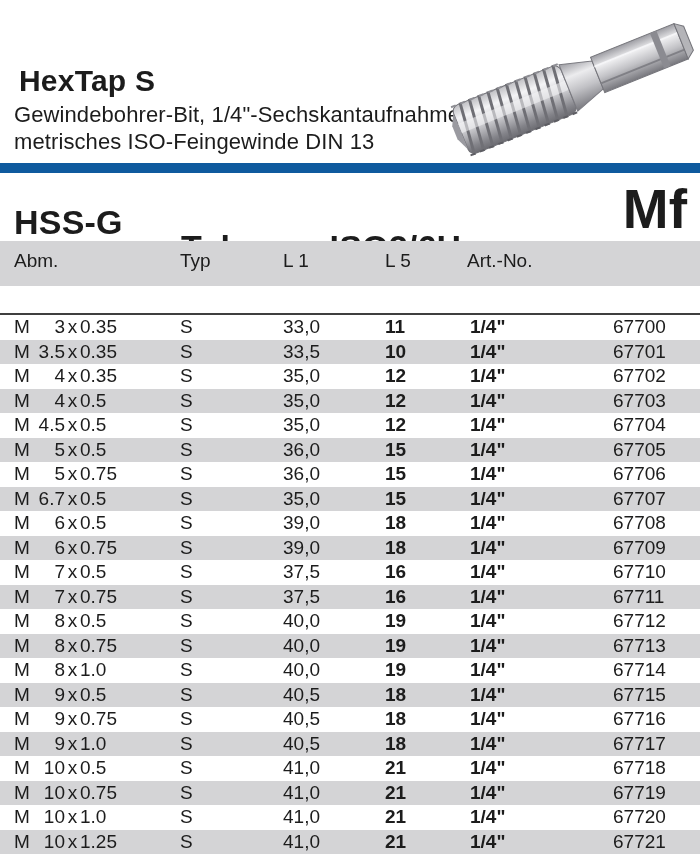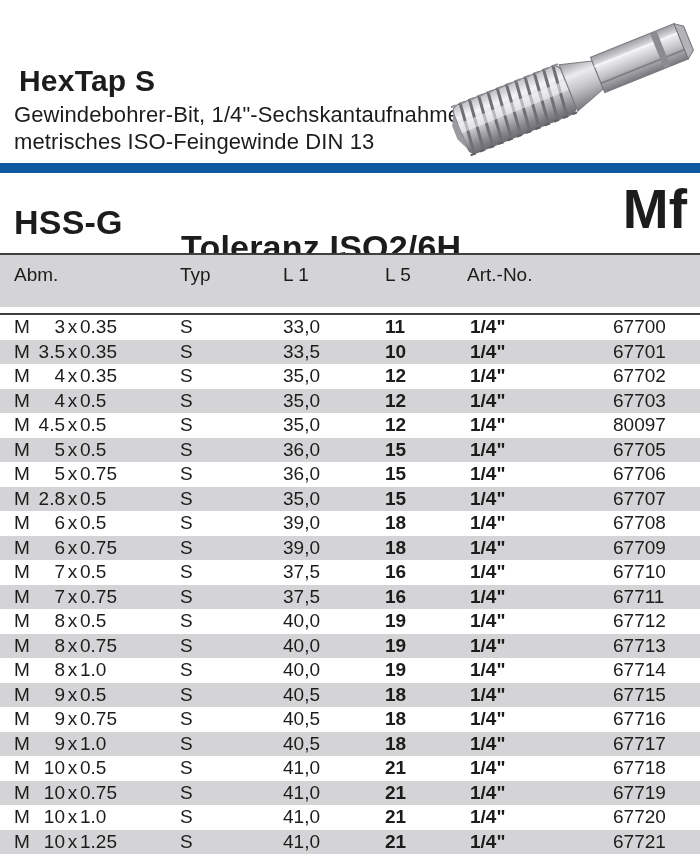--- a/index.html
+++ b/index.html
@@ -26,21 +26,21 @@
   
   .rule{left:0;width:700px;height:2px;background:#3f3f3f;}
   .rule-top{top:253px;}
   .rule-mid{top:313px;}
   
   .grid{
     display:grid;
     grid-template-columns:166px 103px 99px 85px 146px auto;
     padding-left:14px;box-sizing:border-box;align-items:center;
   }
-  .thead{left:0;top:255px;width:700px;height:52px;}
+  .thead{left:0;top:241px;width:700px;height:45px;}
   .thead .grid{padding-top:9px;font-size:19px;}
   .tbody{left:0;top:315px;width:700px;}
   .row{height:24.5px;font-size:19px;}
   .cell{white-space:nowrap;}
   .cell.l2,.cell.sw1{padding-left:3px;font-weight:bold;}
   .hcell.l2,.hcell.sw1{padding-left:3px;}
   .abm{display:flex;}
   .abm .m{width:24px;}
   .abm .dia{width:27px;text-align:right;}
   .abm .sep{width:15px;text-align:center;}
@@ -179,21 +179,21 @@
       <div class="cell abm">
         <span class="m">M</span>
         <span class="dia">4.5</span>
         <span class="sep">x</span>
         <span class="pitch">0.5</span>
       </div>
       <div class="cell typ">S</div>
       <div class="cell l1">35,0</div>
       <div class="cell l2">12</div>
       <div class="cell sw1">1/4"</div>
-      <div class="cell art">80097</div>
+      <div class="cell art">67704</div>
     </div>
     <div class="grid row" style="background: rgb(212, 212, 214);">
       <div class="cell abm">
         <span class="m">M</span>
         <span class="dia">5</span>
         <span class="sep">x</span>
         <span class="pitch">0.5</span>
       </div>
       <div class="cell typ">S</div>
       <div class="cell l1">36,0</div>
@@ -210,21 +210,21 @@
       </div>
       <div class="cell typ">S</div>
       <div class="cell l1">36,0</div>
       <div class="cell l2">15</div>
       <div class="cell sw1">1/4"</div>
       <div class="cell art">67706</div>
     </div>
     <div class="grid row" style="background: rgb(212, 212, 214);">
       <div class="cell abm">
         <span class="m">M</span>
-        <span class="dia">2.8</span>
+        <span class="dia">6.7</span>
         <span class="sep">x</span>
         <span class="pitch">0.5</span>
       </div>
       <div class="cell typ">S</div>
       <div class="cell l1">35,0</div>
       <div class="cell l2">15</div>
       <div class="cell sw1">1/4"</div>
       <div class="cell art">67707</div>
     </div>
     <div class="grid row">

